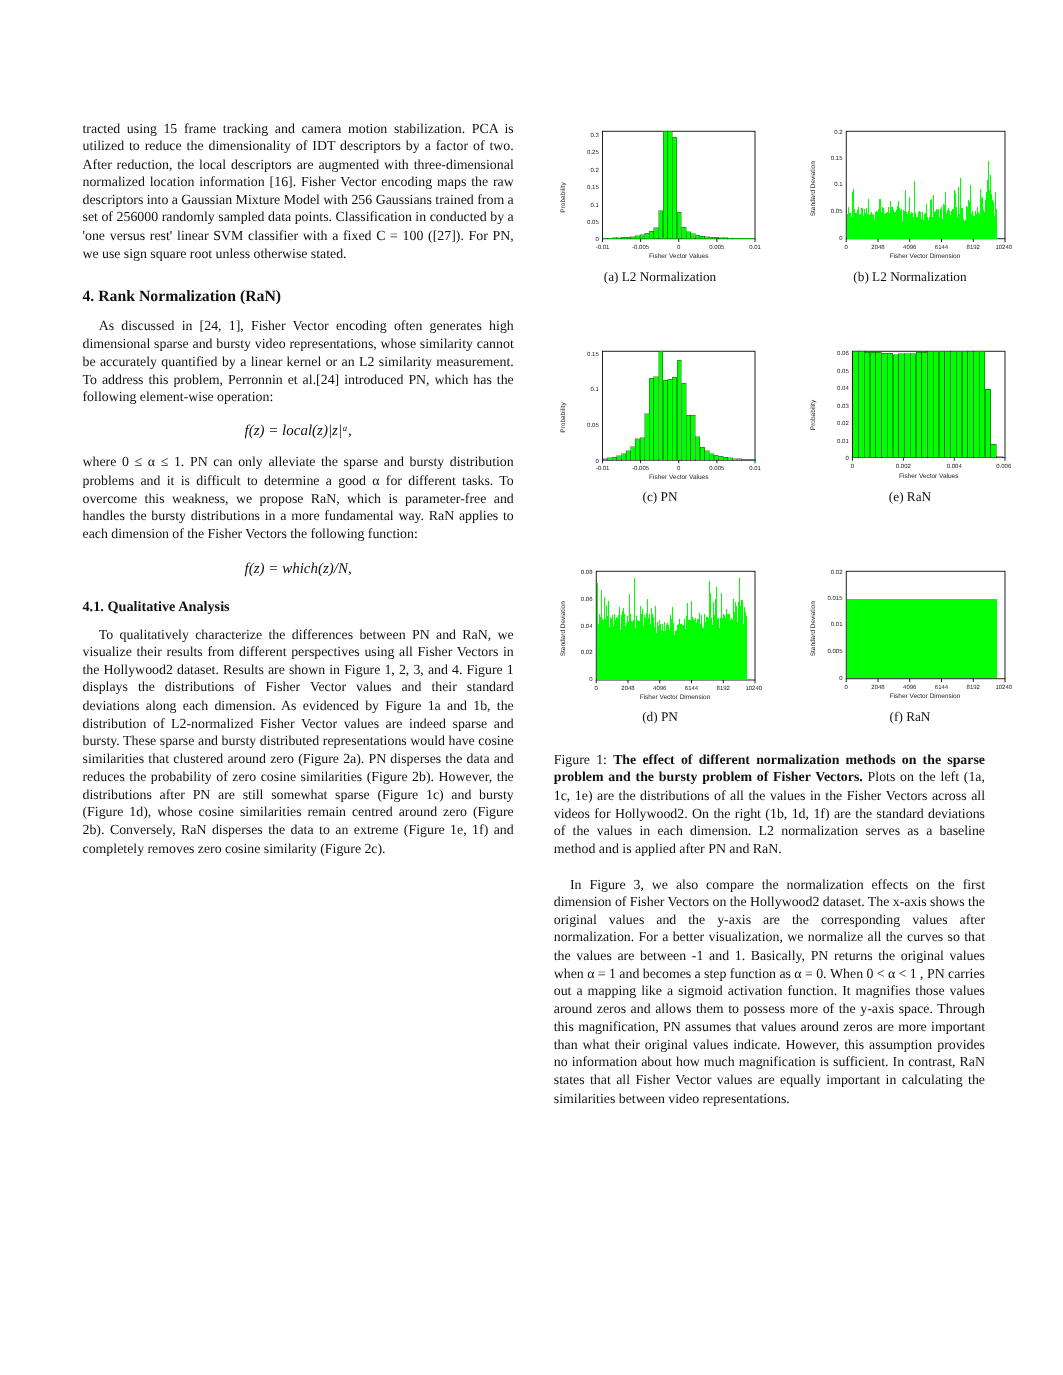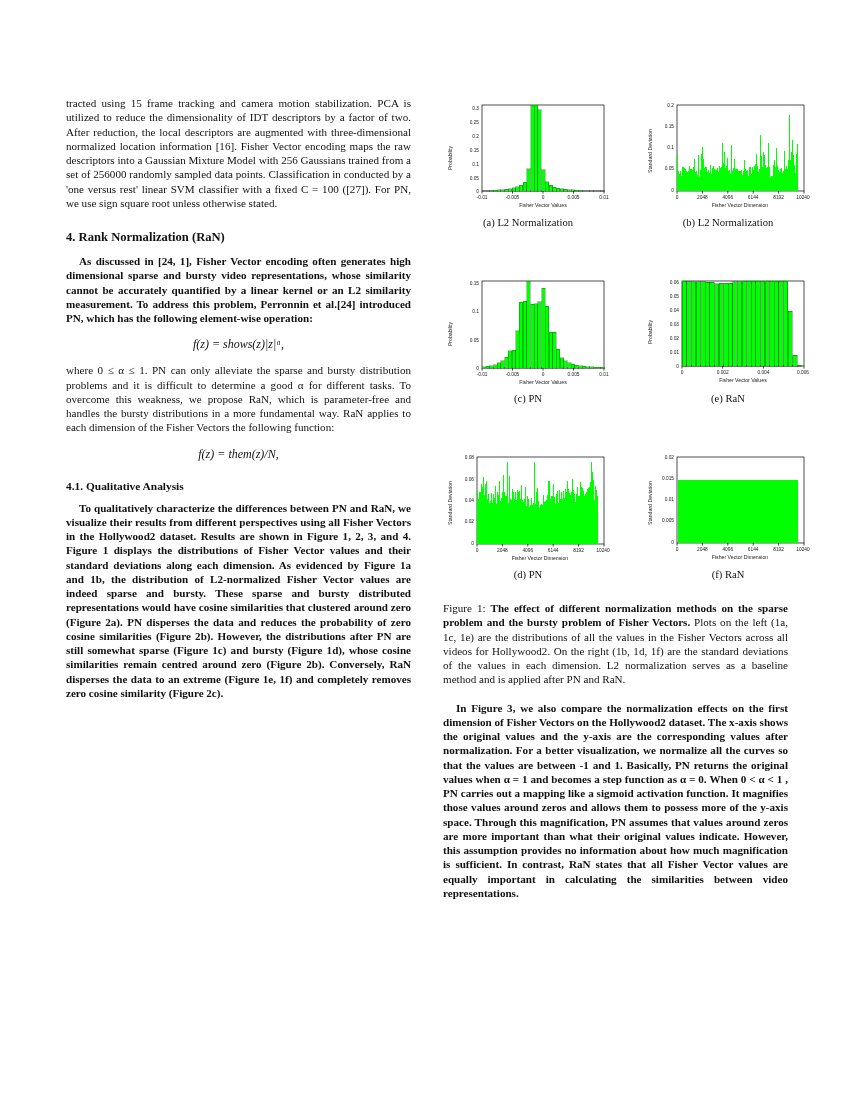--- a/index.html
+++ b/index.html
@@ -35,21 +35,21 @@
   }
   p.body {
     font-size: 11.1px;
     line-height: 14.25px;
     text-align: justify;
     margin: 0 0 0 0;
     text-indent: 0;
     hyphens: none;
     word-spacing: -0.1px;
   }
-  p.body.indent { text-indent: 13px; font-weight: bold; }
+  p.body.indent { text-indent: 13px; }
   p.gap { margin-top: 10px; }
   h2.section {
     font-size: 12.6px;
     font-weight: bold;
     margin: 20px 0 9px 0;
     line-height: 15px;
   }
   h3.subsection {
     font-size: 11.4px;
     font-weight: bold;
@@ -104,25 +104,25 @@
   <div class="columns">
 
     <div class="col">
 
       <p class="body">tracted using 15 frame tracking and camera motion stabilization. PCA is utilized to reduce the dimensionality of IDT descriptors by a factor of two. After reduction, the local descriptors are augmented with three-dimensional normalized location information [16]. Fisher Vector encoding maps the raw descriptors into a Gaussian Mixture Model with 256 Gaussians trained from a set of 256000 randomly sampled data points. Classification in conducted by a 'one versus rest' linear SVM classifier with a fixed C = 100 ([27]). For PN, we use sign square root unless otherwise stated.</p>
 
       <h2 class="section">4. Rank Normalization (RaN)</h2>
 
       <p class="body indent">As discussed in [24, 1], Fisher Vector encoding often generates high dimensional sparse and bursty video representations, whose similarity cannot be accurately quantified by a linear kernel or an L2 similarity measurement. To address this problem, Perronnin et al.[24] introduced PN, which has the following element-wise operation:</p>
 
-      <div class="eq">f(z) = shows(z)|z|ᵅ,</div>
+      <div class="eq">f(z) = local(z)|z|ᵅ,</div>
 
       <p class="body">where 0 ≤ α ≤ 1. PN can only alleviate the sparse and bursty distribution problems and it is difficult to determine a good α for different tasks. To overcome this weakness, we propose RaN, which is parameter-free and handles the bursty distributions in a more fundamental way. RaN applies to each dimension of the Fisher Vectors the following function:</p>
 
-      <div class="eq">f(z) = them(z)/N,</div>
+      <div class="eq">f(z) = which(z)/N,</div>
 
 
       <h3 class="subsection">4.1. Qualitative Analysis</h3>
 
       <p class="body indent">To qualitatively characterize the differences between PN and RaN, we visualize their results from different perspectives using all Fisher Vectors in the Hollywood2 dataset. Results are shown in Figure 1, 2, 3, and 4. Figure 1 displays the distributions of Fisher Vector values and their standard deviations along each dimension. As evidenced by Figure 1a and 1b, the distribution of L2-normalized Fisher Vector values are indeed sparse and bursty. These sparse and bursty distributed representations would have cosine similarities that clustered around zero (Figure 2a). PN disperses the data and reduces the probability of zero cosine similarities (Figure 2b). However, the distributions after PN are still somewhat sparse (Figure 1c) and bursty (Figure 1d), whose cosine similarities remain centred around zero (Figure 2b). Conversely, RaN disperses the data to an extreme (Figure 1e, 1f) and completely removes zero cosine similarity (Figure 2c).</p>
     </div>
 
     <div class="col">
 
       <div class="figure">

